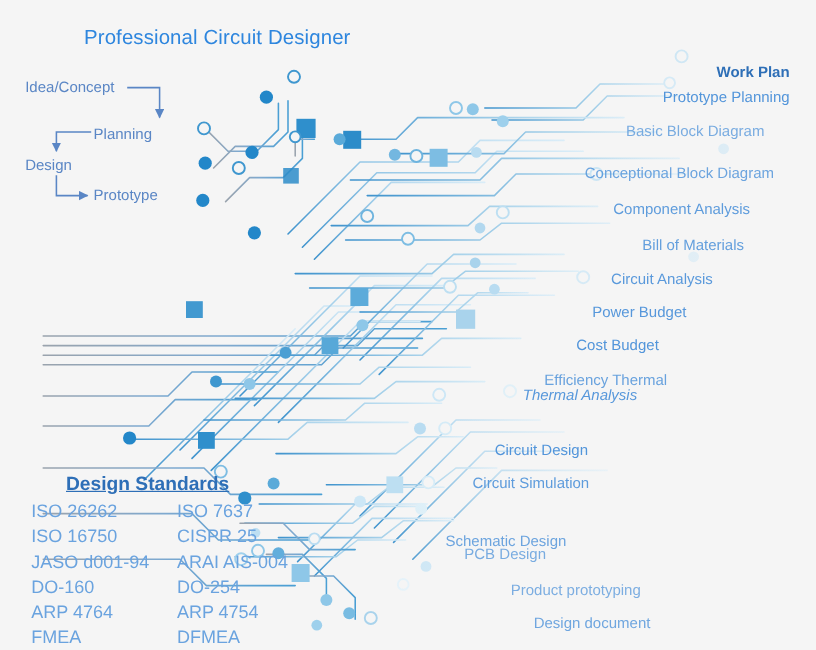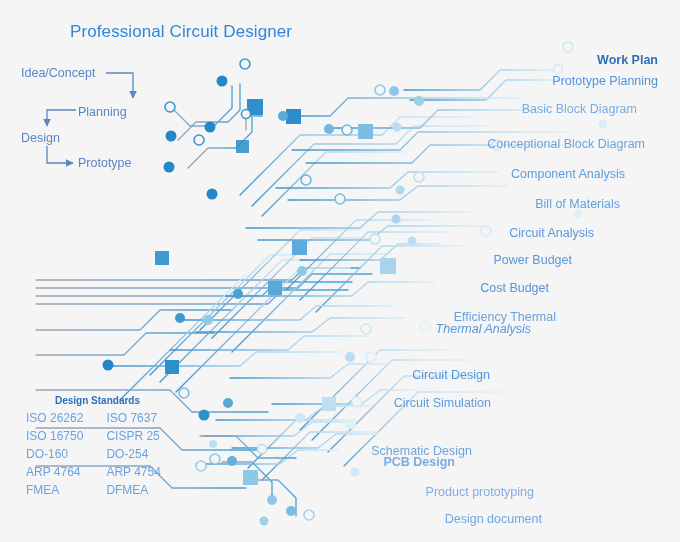--- a/index.html
+++ b/index.html
@@ -58,31 +58,32 @@
     color: #2e6fb7;
   }
 
   
   #ds-block {
     position: absolute;
     left: 26px;
     top: 395px;
   }
   #ds-heading {
-    font-size: 10px;
+    font-size: 16px;
     font-weight: bold;
     color: #2e6fb7;
     margin-left: 29px;
     margin-bottom: 5px;
+    text-decoration: underline;
   }
   #ds-table {
     border-collapse: collapse;
   }
   #ds-table td {
-    font-size: 12px;
+    font-size: 15px;
     color: #6aa3df;
     padding: 0 0 4px 0;
     white-space: nowrap;
   }
   #ds-table td.col-b { padding-left: 23px; }
 
   
   #fade-wash {
     position: absolute;
     left: 300px;
@@ -318,38 +319,42 @@
       <div class="wp-item" style="left: 625px; top: 167px; opacity: 0.88;">Component Analysis</div>
       <div class="wp-item" style="left: 620px; top: 197px; opacity: 0.85;">Bill of Materials</div>
       <div class="wp-item" style="left: 594px; top: 226px; opacity: 0.9;">Circuit Analysis</div>
       <div class="wp-item" style="left: 572px; top: 253px; opacity: 0.92;">Power Budget</div>
       <div class="wp-item" style="left: 549px; top: 281px; opacity: 0.95;">Cost Budget</div>
       <div class="wp-item" style="left: 556px; top: 310px; opacity: 0.82;">Efficiency Thermal</div>
       <div class="wp-item" style="left: 531px; top: 322px; opacity: 0.92; font-style: italic;">Thermal Analysis</div>
       <div class="wp-item" style="left: 490px; top: 368px; opacity: 0.95;">Circuit Design</div>
       <div class="wp-item" style="left: 491px; top: 396px; opacity: 0.88;">Circuit Simulation</div>
       <div class="wp-item" style="left: 472px; top: 425px; opacity: 0.8; margin-top: 19px;">Schematic Design</div>
-      <div class="wp-item" style="left: 455px; top: 455px; opacity: 0.72; font-weight: bold;">PCB Design</div>
+      <div class="wp-item" style="left: 455px; top: 455px; opacity: 0.72;">PCB Design</div>
       <div class="wp-item" style="left: 534px; top: 485px; opacity: 0.7;">Product prototyping</div>
       <div class="wp-item" style="left: 542px; top: 512px; opacity: 0.78;">Design document</div>
     </div>
 
   <div id="ds-block">
     <div id="ds-heading">Design Standards</div>
     <table id="ds-table">
       <tbody id="ds-body">
           <tr>
             <td class="col-a">ISO 26262</td>
             <td class="col-b">ISO 7637</td>
           </tr>
           <tr>
             <td class="col-a">ISO 16750</td>
             <td class="col-b">CISPR 25</td>
           </tr>
           <tr>
+            <td class="col-a">JASO d001-94</td>
+            <td class="col-b">ARAI AIS-004</td>
+          </tr>
+          <tr>
             <td class="col-a">DO-160</td>
             <td class="col-b">DO-254</td>
           </tr>
           <tr>
             <td class="col-a">ARP 4764</td>
             <td class="col-b">ARP 4754</td>
           </tr>
           <tr>
             <td class="col-a">FMEA</td>
             <td class="col-b">DFMEA</td>

